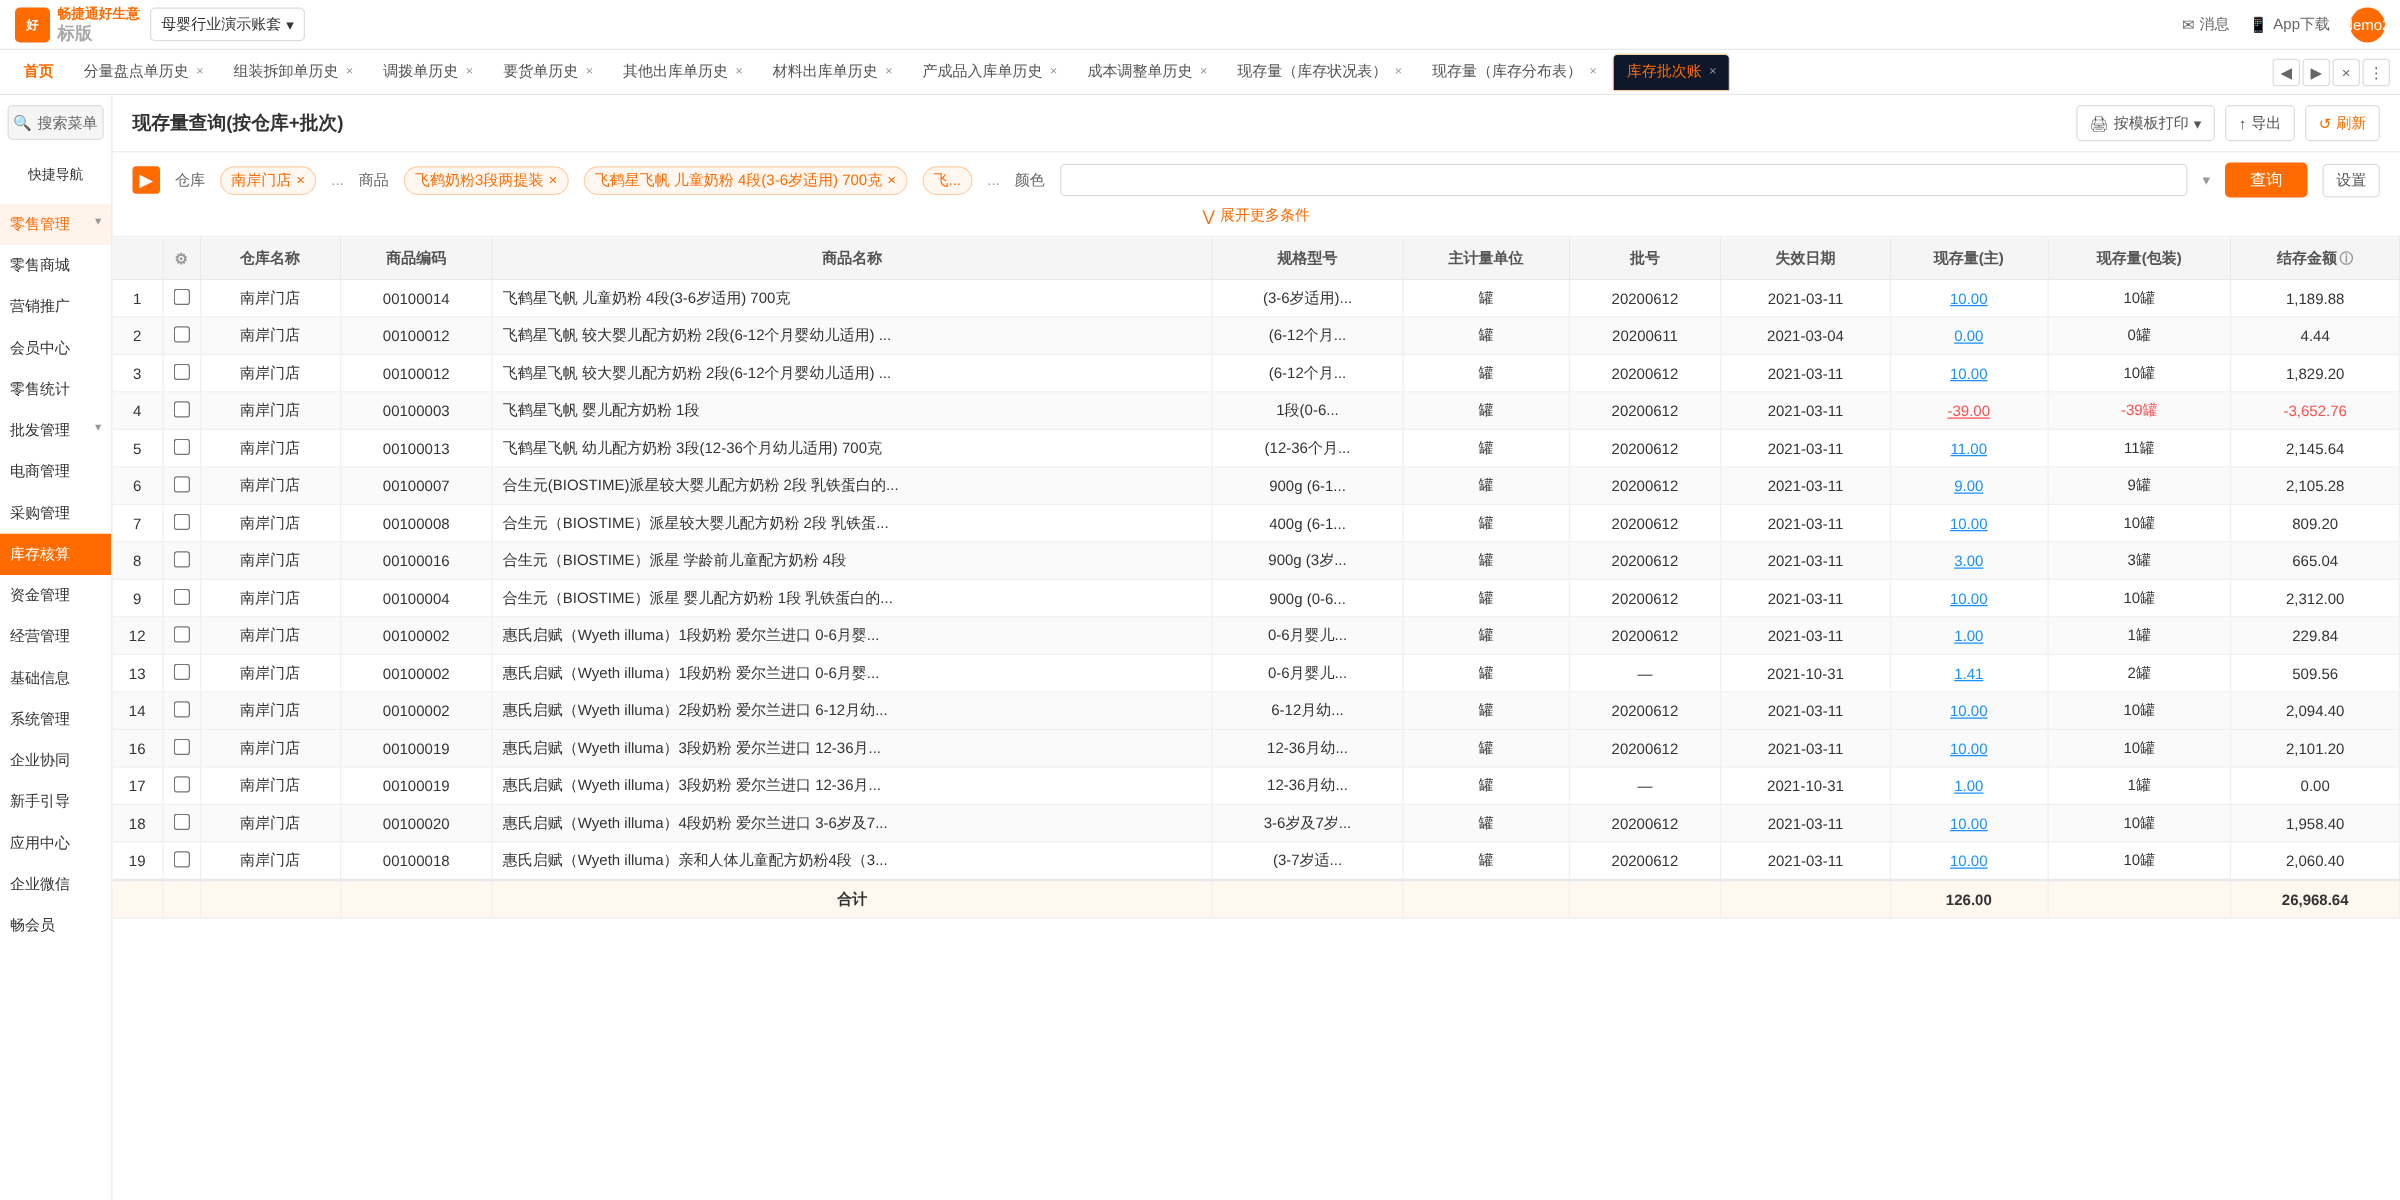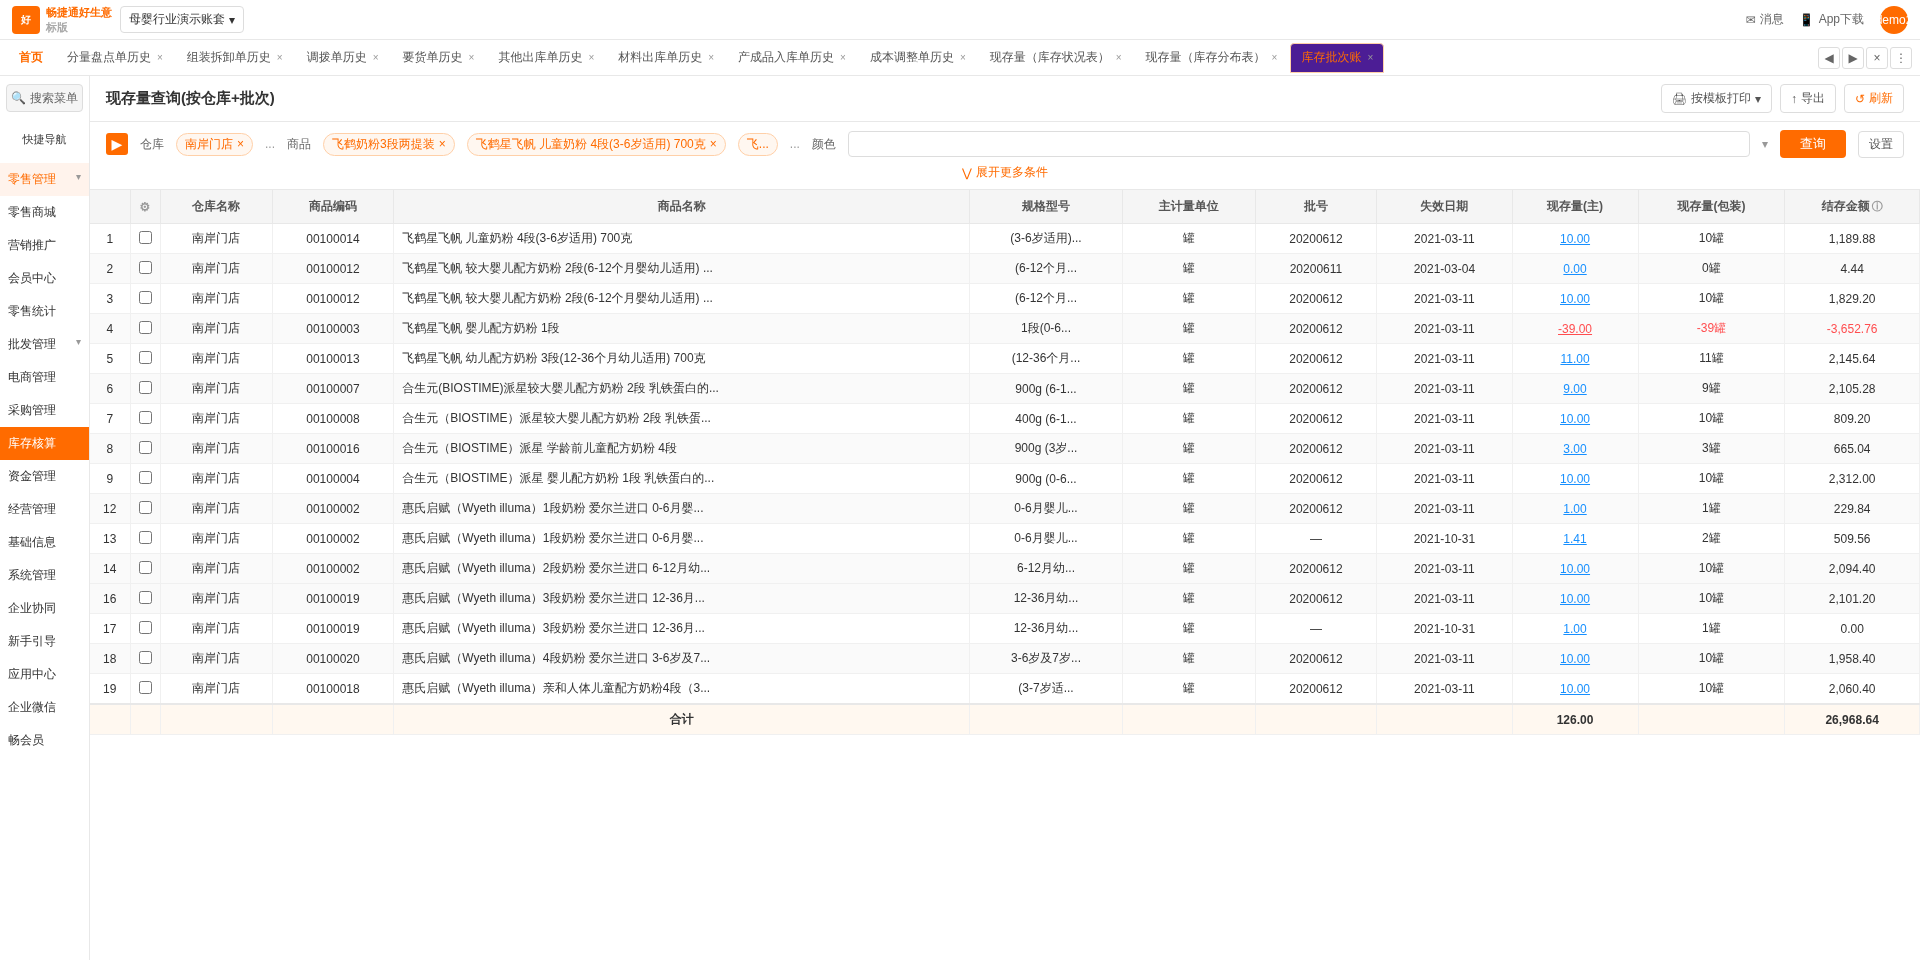--- a/index.html
+++ b/index.html
@@ -42,21 +42,21 @@
       gap: 4px;
       border-radius: 4px 4px 0 0;
       cursor: pointer;
       font-size: 12px;
       color: #555;
       white-space: nowrap;
       border: 1px solid transparent;
     }
     .nav-tab.home { color: #ff6b00; font-weight: bold; }
     .nav-tab .close-x { font-size: 10px; color: #999; margin-left: 2px; }
-    .nav-tab.active { background: #4c1d95; color: #ff6b00; border-color: #ffd0a8; }
+    .nav-tab.active { background: #0f172a; color: #ff6b00; border-color: #ffd0a8; }
     .nav-tab-arrows { display: flex; gap: 2px; margin-left: auto; }
     .nav-tab-arrow { width: 22px; height: 22px; border: 1px solid #ddd; border-radius: 3px; display: flex; align-items: center; justify-content: center; cursor: pointer; color: #666; }
 
     
     .main-layout { display: flex; height: calc(960px - 76px); }
 
     
     .sidebar {
       width: 90px;
       background: #fff;
@@ -133,21 +133,21 @@
   </style>
 </head>
 <body>
 
 <div class="top-bar">
   <div class="top-bar-left">
     <div class="logo-area">
       <div class="logo-icon">好</div>
       <div>
         <div style="font-size:11px;color:#ff6b00;">畅捷通好生意</div>
-        <div style="font-size:11px;color:#aaa;">标版</div>
+        <div style="font-size:14px;color:#aaa;">标版</div>
       </div>
     </div>
     <div class="dropdown-selector">
       <span>母婴行业演示账套</span>
       <span>▾</span>
     </div>
   </div>
   <div class="top-bar-right">
     <div class="top-bar-btn">
       <span>✉</span>

